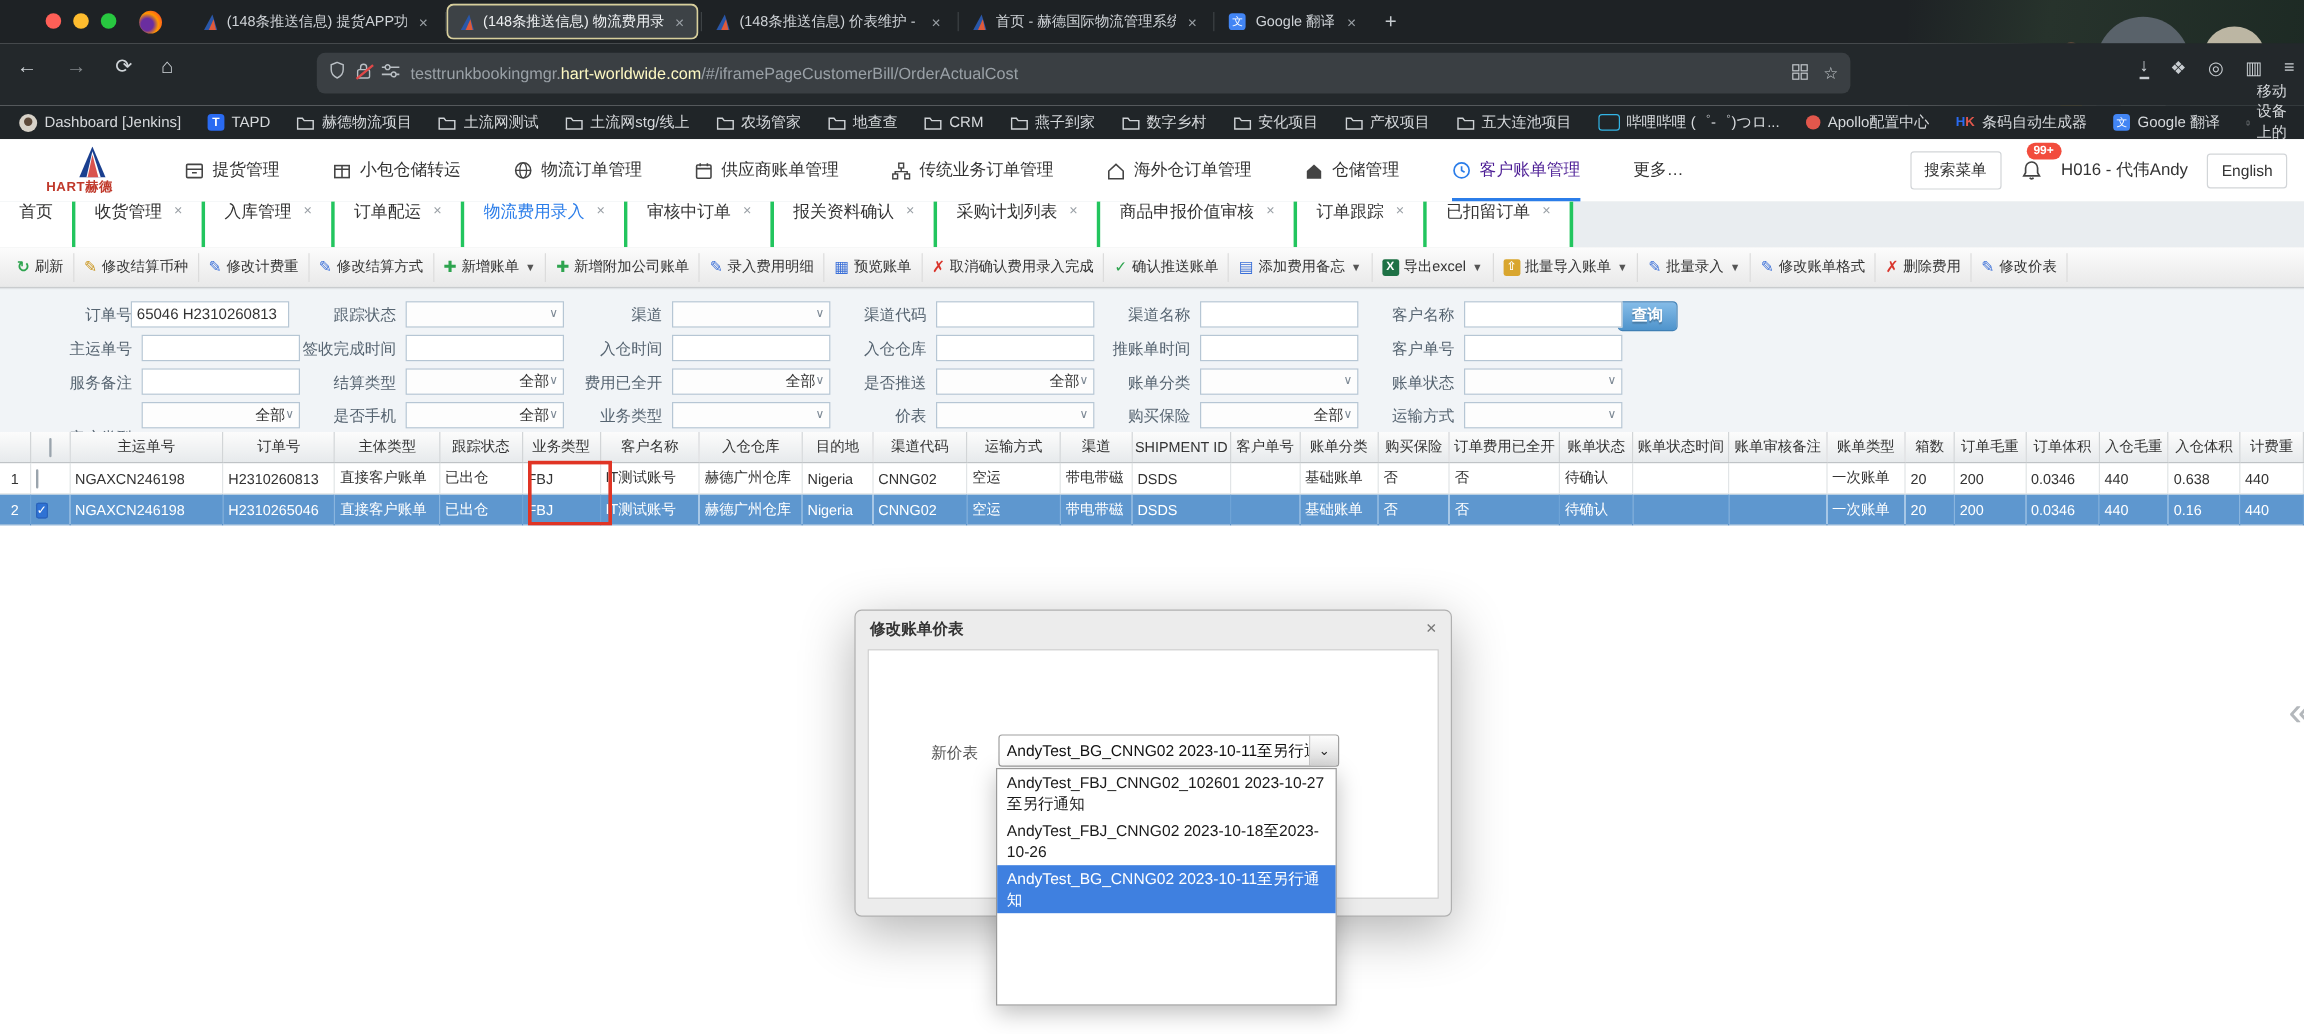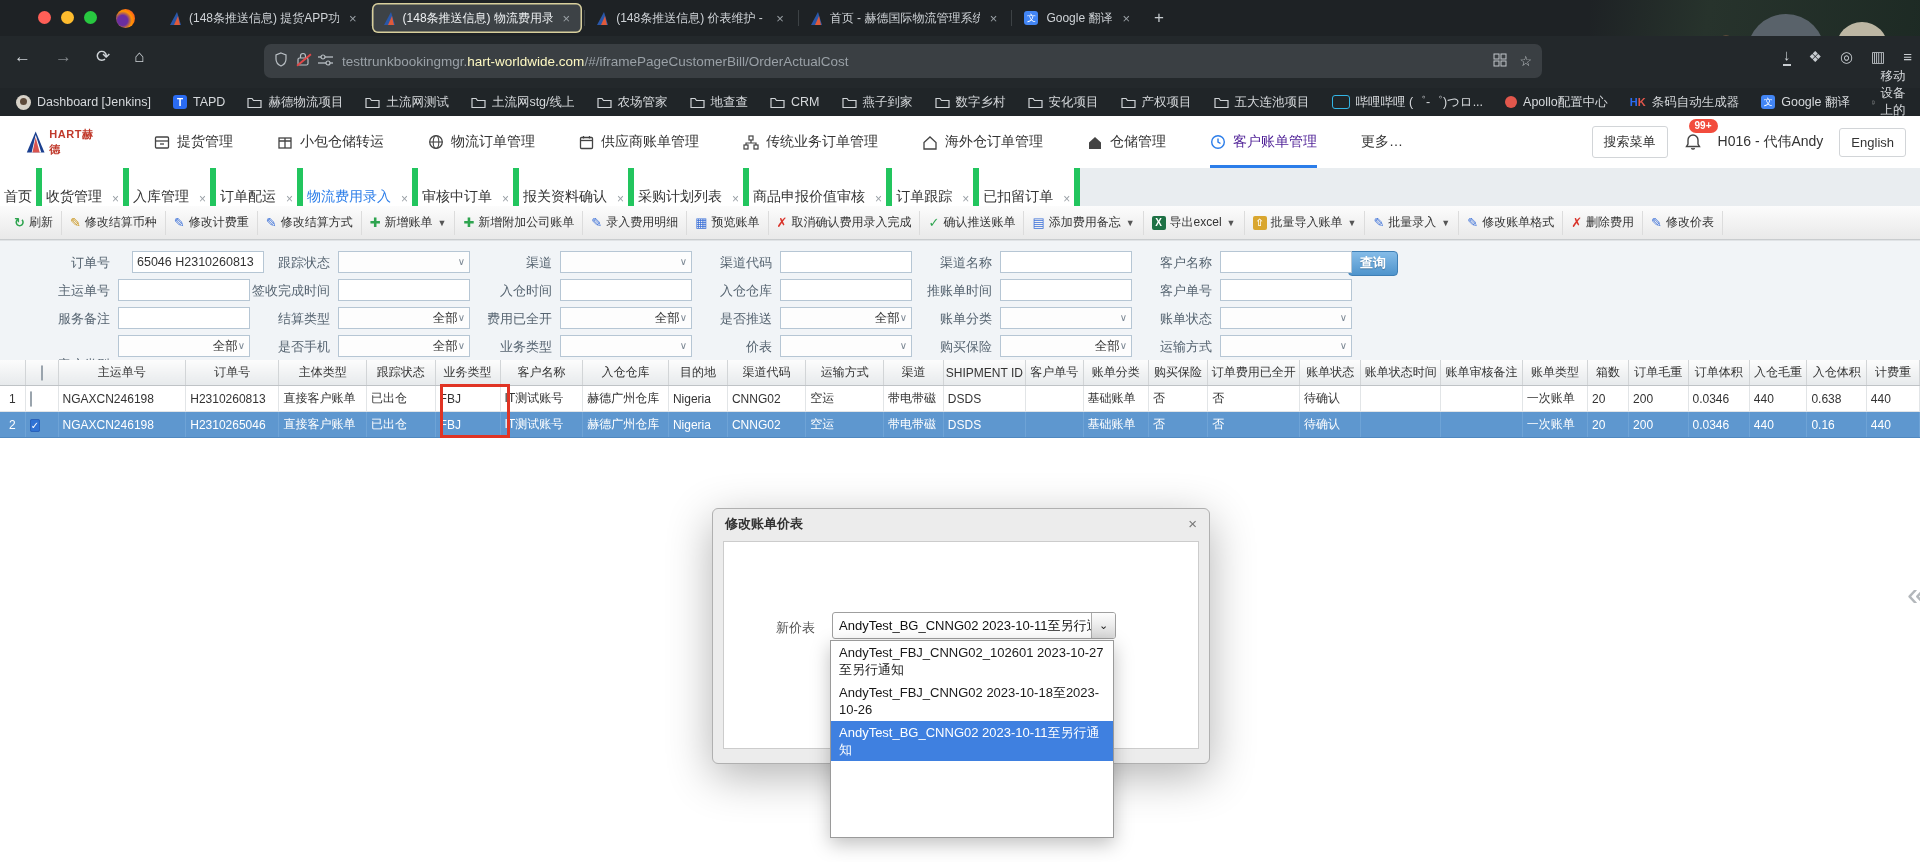--- a/index.html
+++ b/index.html
@@ -53,36 +53,36 @@
   .ic-bili{width:16px;height:12px;border:1.5px solid #33b5e5;border-radius:3px;position:relative;}
   .ic-apollo{width:12px;height:12px;border-radius:50%;background:#e2574c;}
   .ic-hk{font-size:11px;font-weight:bold;}
   .ic-hk b{color:#2a6bf2;} .ic-hk i{color:#e2574c;font-style:normal;}
   .ic-gt{width:14px;height:14px;border-radius:3px;background:#4285f4;color:#fff;font-size:9px;display:flex;align-items:center;justify-content:center;}
   .ic-jenkins{width:15px;height:15px;border-radius:50%;background:#d7d2c8;position:relative;}
   .ic-jenkins:before{content:"";position:absolute;left:4px;top:3px;width:7px;height:7px;border-radius:50%;background:#5d4a3a;}
 
   
   .appheader{top:116px;height:52px;background:#fff;border-bottom:1px solid #e3e6e9;display:flex;align-items:center;}
-  .logo{margin-left:22px;width:72px;display:flex;flex-direction:row;align-items:center;}
+  .logo{margin-left:22px;width:72px;display:flex;flex-direction:column;align-items:flex-end;}
   .logo .txt{font-size:11px;font-weight:bold;color:#c0392b;letter-spacing:.5px;}
   .mainnav{display:flex;align-items:center;margin-left:60px;gap:44px;}
   .nav-item{display:flex;align-items:center;gap:7px;font-size:14px;color:#333;height:51px;position:relative;white-space:nowrap;}
   .nav-item.active{color:#4c1d95;justify-content:space-between;}
   .nav-item.active:after{content:"";position:absolute;left:0;right:0;bottom:0;height:3px;background:#2b7de9;}
   .hdr-right{margin-left:auto;margin-right:14px;display:flex;align-items:center;gap:16px;}
   .hdr-btn{border:1px solid #d2d5d8;border-radius:3px;background:#fff;font-size:13px;color:#333;padding:6px 11px;white-space:nowrap;}
   .bell-wrap{position:relative;margin-top:4px;}
   .badge{position:absolute;left:5px;top:-14px;background:#f24c3d;color:#fff;font-size:10px;font-weight:bold;
          border-radius:9px;padding:2px 6px;line-height:1;}
   .username{font-size:14px;color:#333;white-space:nowrap;}
 
   
   .pagetabs{top:168px;height:38px;background:#e9edf0;border-bottom:1px solid #d3d7da;display:flex;}
-  .ptab{background:#fff;border-right:6px solid #22c55e;padding:0 4px;display:flex;align-items:flex-end;gap:10px;
+  .ptab{background:#fff;border-right:3px solid #22c55e;padding:0 16px;display:flex;align-items:flex-start;gap:10px;
         font-size:14px;color:#333;white-space:nowrap;}
   .ptab.active{color:#2b7de9;}
   .ptab .x{color:#9aa0a6;font-size:12px;}
 
   
   .toolbar{top:206px;height:34px;background:linear-gradient(#fcfcfc,#e9e9e9);border-bottom:1px solid #c9ccce;
            display:flex;align-items:center;padding-left:6px;box-sizing:border-box;}
   .tbtn{display:flex;align-items:center;gap:4px;font-size:12px;color:#333;padding:0 8px;height:24px;
         border-right:1px solid #dcdcdc;white-space:nowrap;}
   .tbtn .caret{font-size:9px;color:#555;margin-left:1px;}
@@ -536,21 +536,21 @@
     </div>
     <div class="tbtn">
       <span class="gi gi-blue">✎</span>
       <span>修改价表</span>
     </div>
   </div>
 
 <div class="band filters" id="filters">
   <div class="search-btn">查询</div>
 <div class="f-label" style="left: 2px; top: 10px;">订单号</div>
-    <div class="f-input" style="left: 132px; top: 10px;">65046 H2310260813</div>
+    <div class="f-input" style="left: 109px; top: 10px;">65046 H2310260813</div>
     <div class="f-label" style="left: 222px; top: 10px;">跟踪状态</div>
     <div class="f-select" style="left: 338px; top: 10px;">
       <span class="val"></span>
       <span class="chev">∨</span>
     </div>
     <div class="f-label" style="left: 444px; top: 10px;">渠道</div>
     <div class="f-select" style="left: 560px; top: 10px;">
       <span class="val"></span>
       <span class="chev">∨</span>
     </div>

